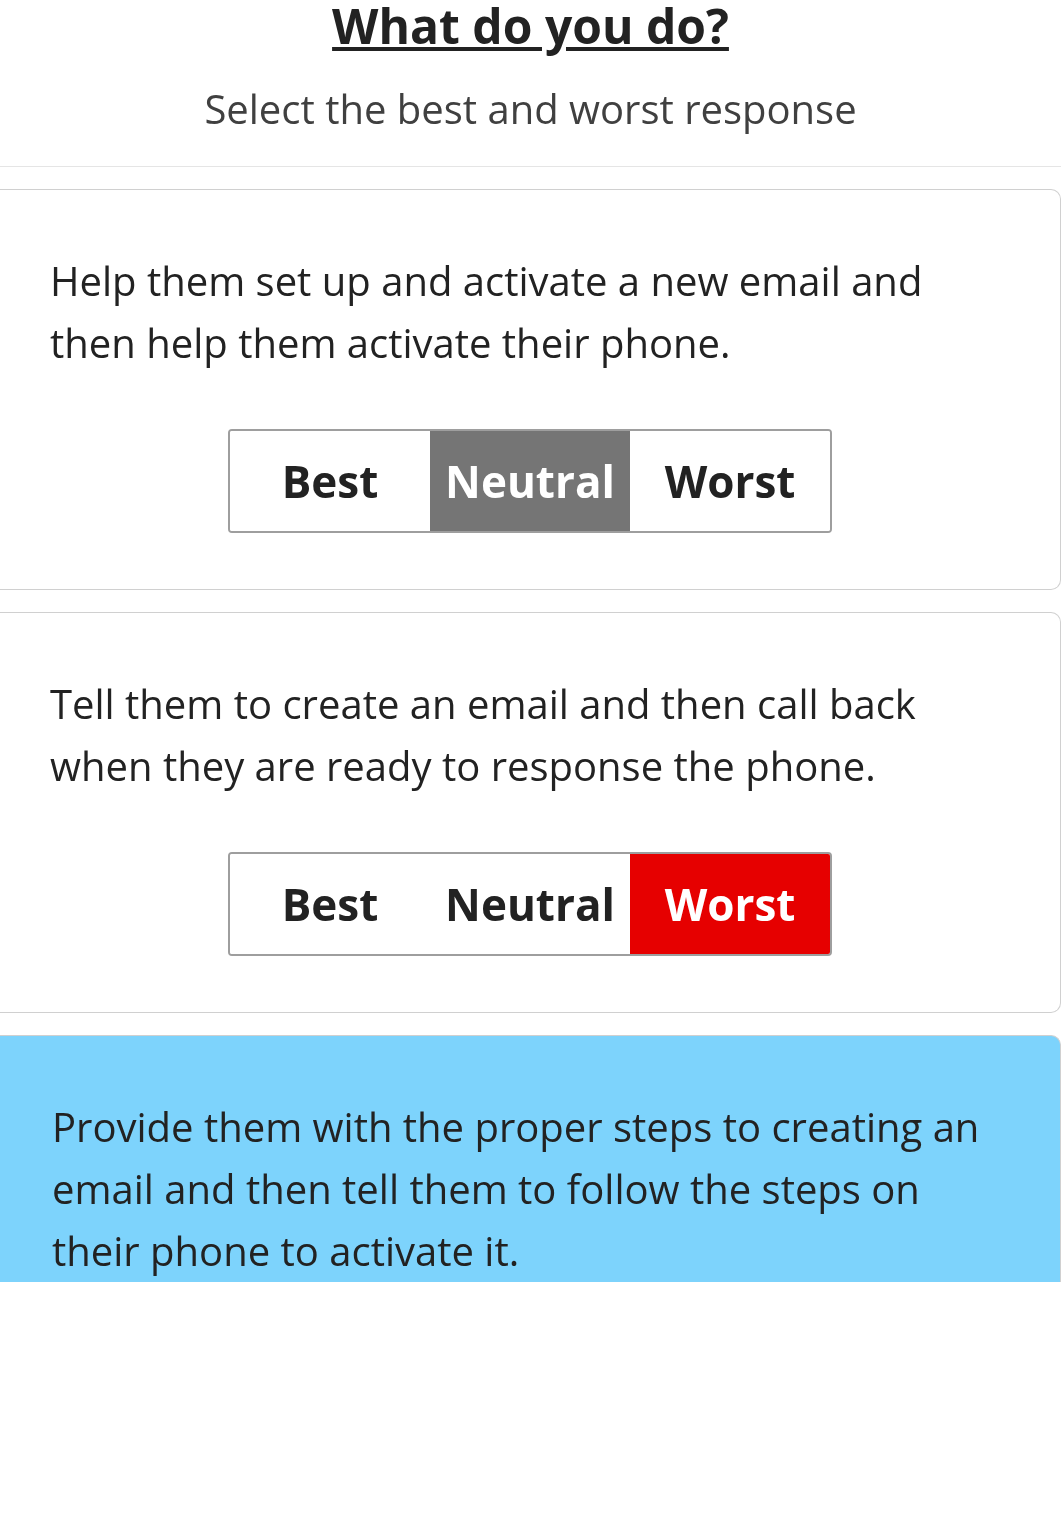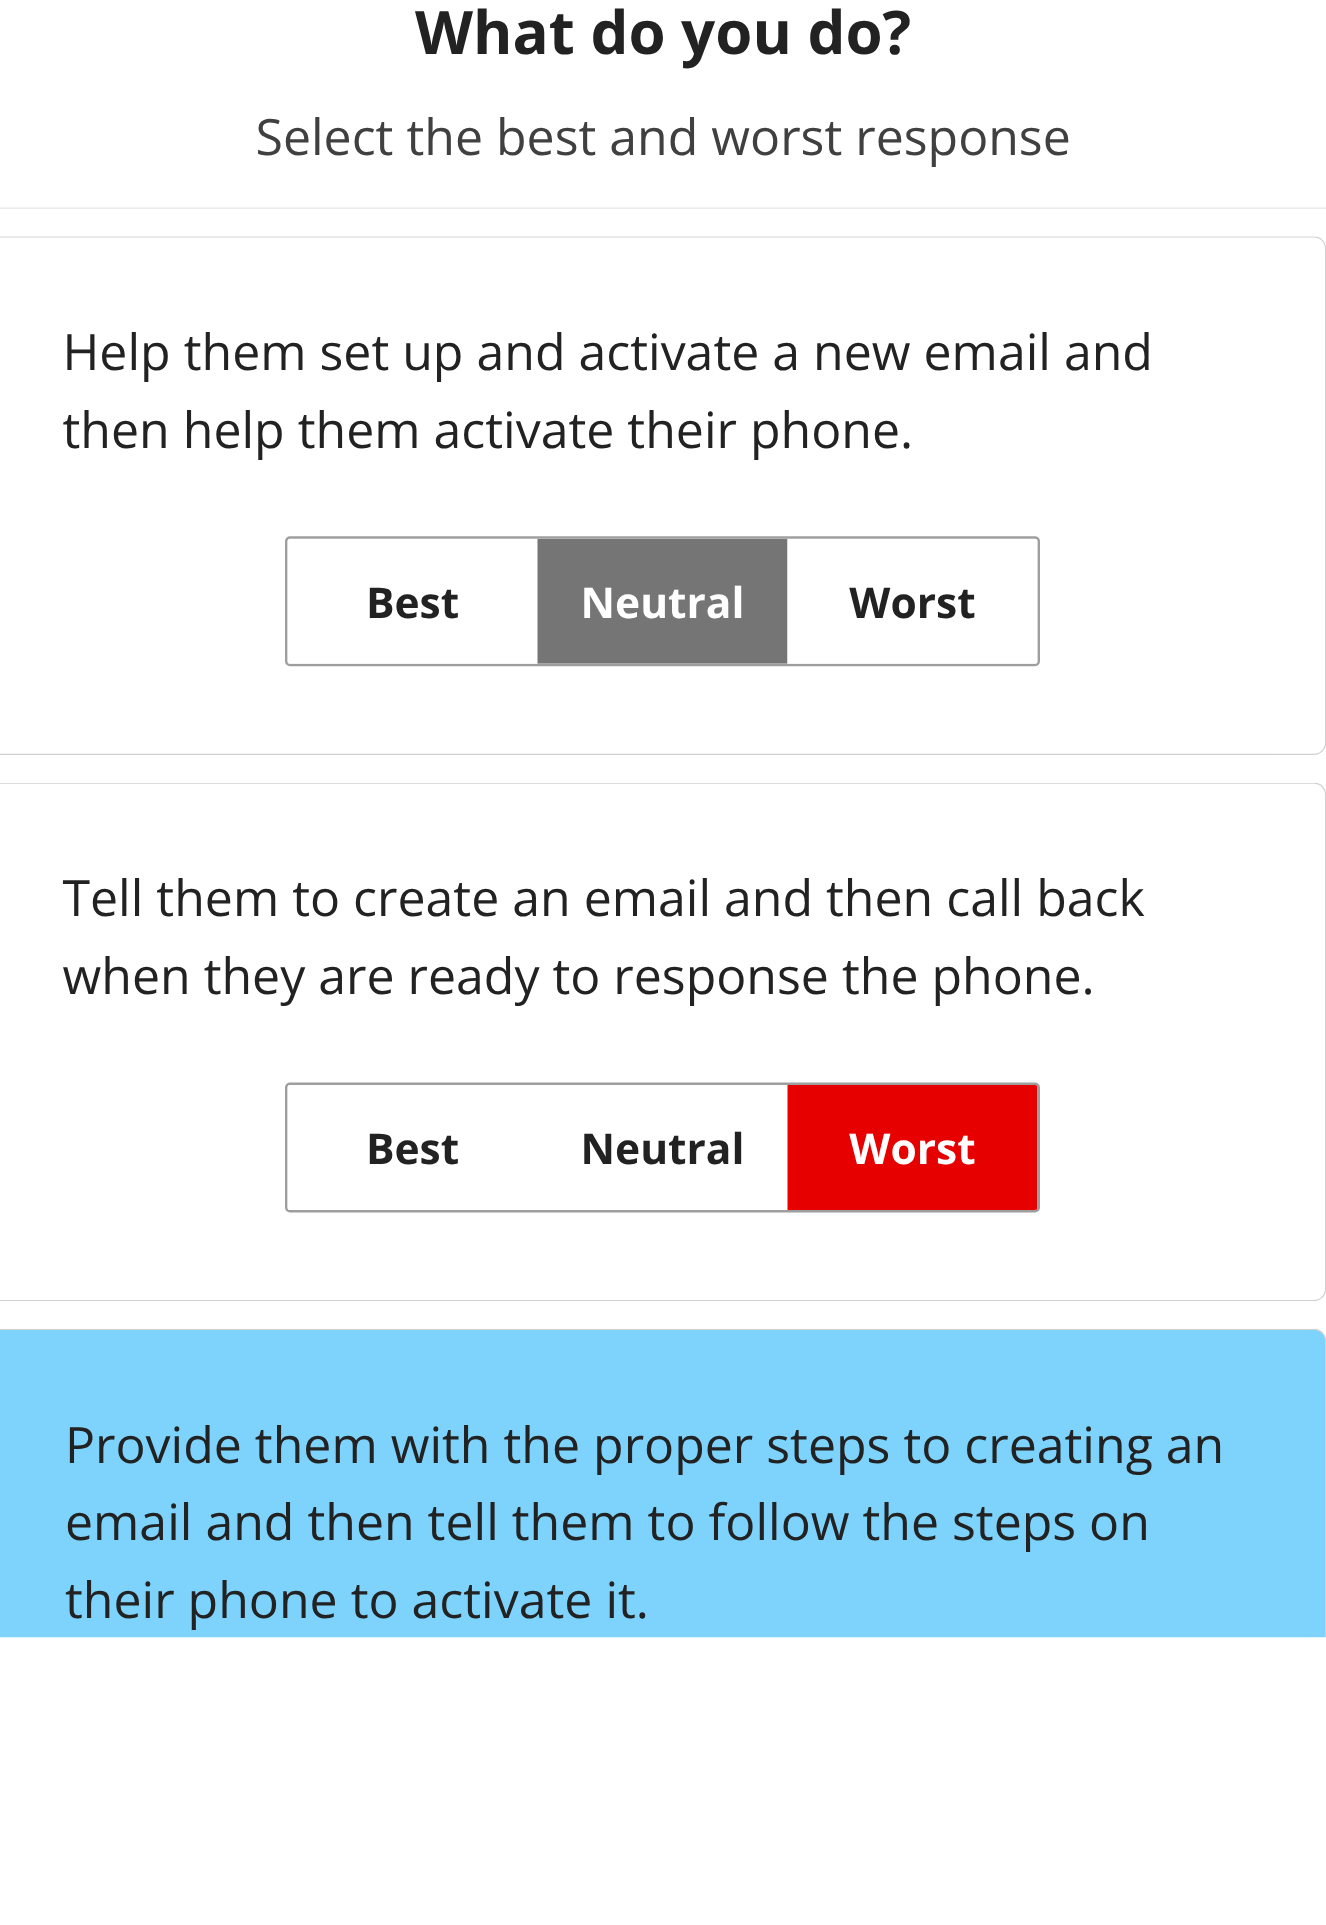--- a/index.html
+++ b/index.html
@@ -17,33 +17,34 @@
     .header {
       text-align: center;
       padding: 0 20px 30px 20px;
       border-bottom: 1px solid #e5e5e5;
     }
     .title {
       font-size: 48px;
       font-weight: 700;
       color: #222222;
       line-height: 1.1;
+      text-decoration: underline;
     }
     .subtitle {
       font-size: 40px;
       color: #404040;
       margin-top: 28px;
       font-weight: 400;
     }
     .card {
       border: 1px solid #d0d0d0;
       border-left: none;
       border-radius: 0 10px 10px 0;
       margin-top: 22px;
-      padding: 60px 50px 70px 50px;
+      padding: 60px 50px 56px 50px;
       background: #ffffff;
     }
     .card-text {
       font-size: 40px;
       line-height: 1.55;
       color: #222222;
       font-weight: 400;
     }
     .btn-group {
       display: flex;
@@ -55,21 +56,21 @@
       border: 2px solid #9e9e9e;
       border-radius: 4px;
       overflow: hidden;
     }
     .btn {
       width: 200px;
       height: 100px;
       display: flex;
       align-items: center;
       justify-content: center;
-      font-size: 34px;
+      font-size: 44px;
       font-weight: 700;
       background: #ffffff;
       color: #222222;
       cursor: pointer;
       user-select: none;
     }
     .btn.sel-neutral {
       background: #757575;
       color: #ffffff;
     }

